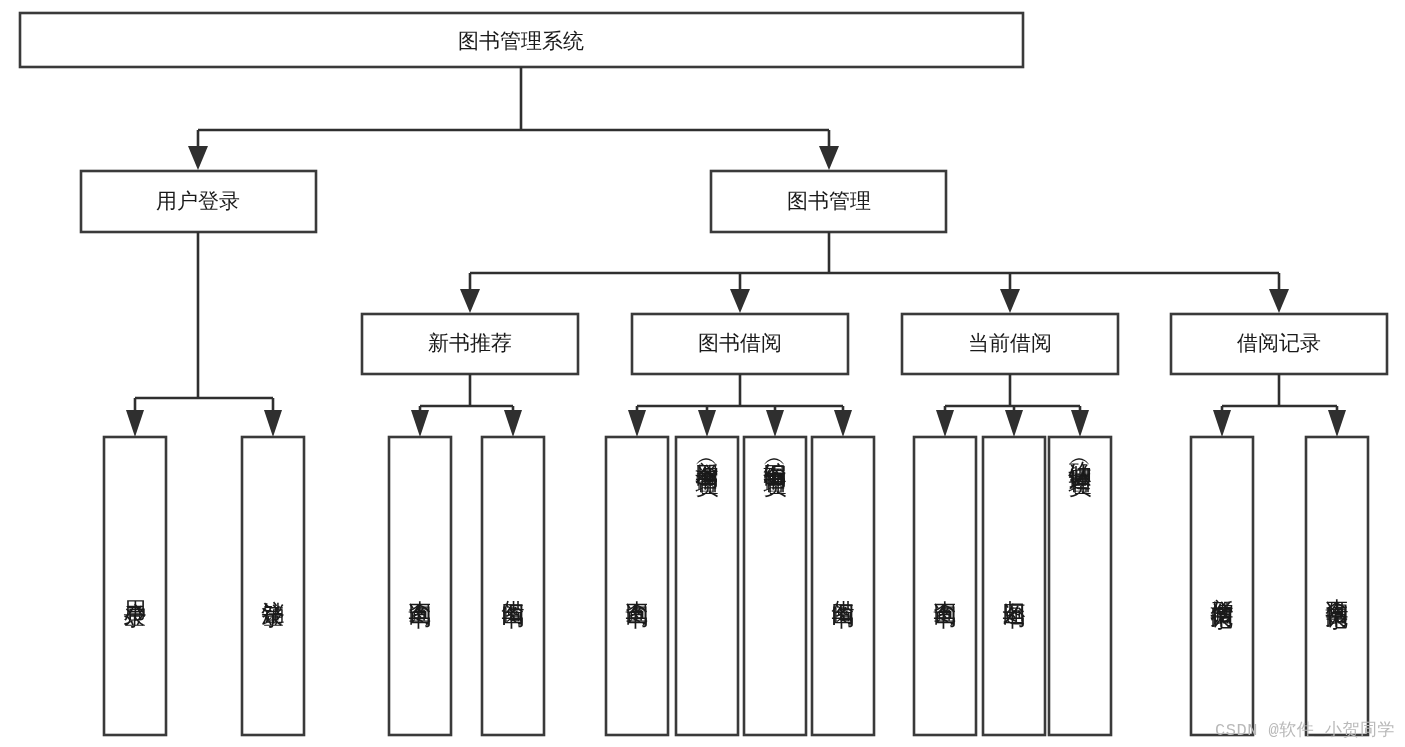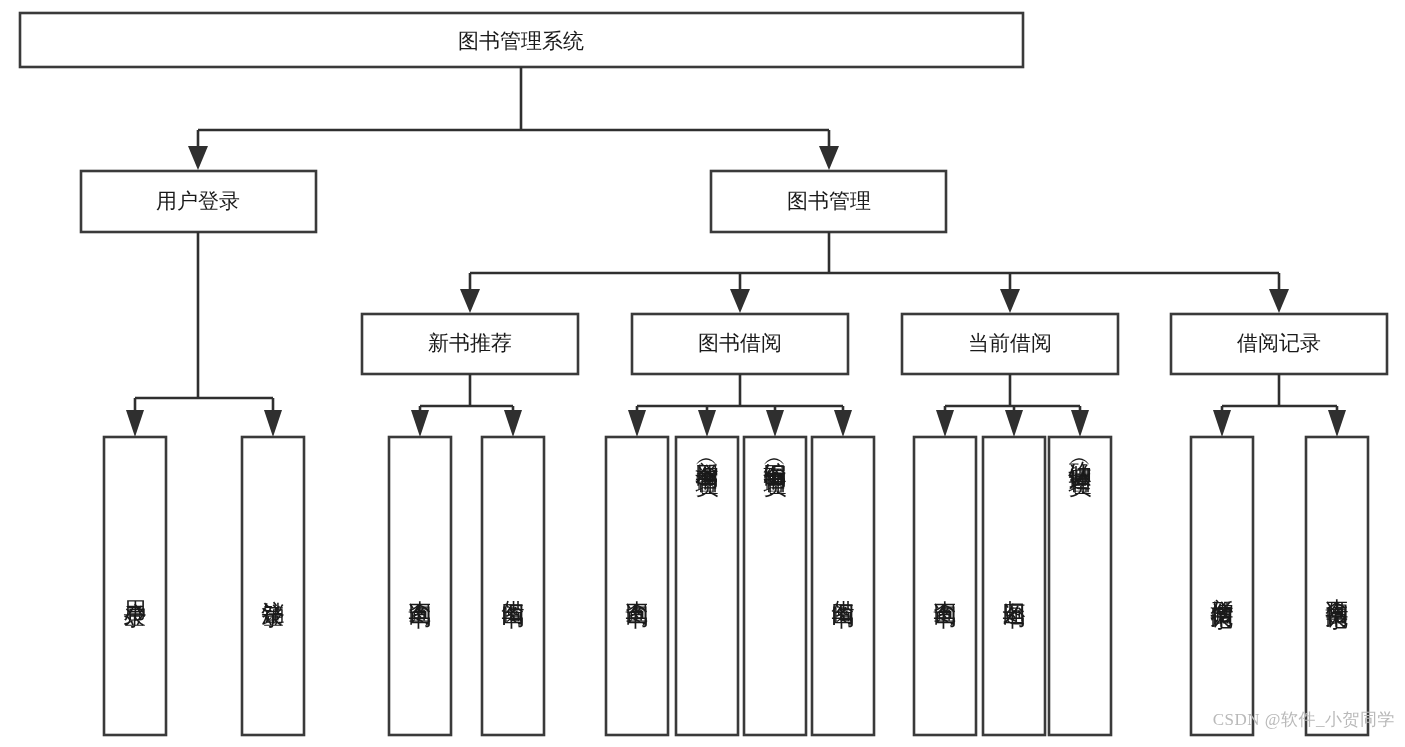--- a/index.html
+++ b/index.html
@@ -59,22 +59,22 @@
     font-family: "DejaVu Sans", "Liberation Sans", sans-serif;
     font-size: 23px;
     line-height: 1.08;
     letter-spacing: 2px;
     color: #1a1a1a;
     white-space: nowrap;
   }
   .watermark {
     position: absolute;
     right: 10px;
-    bottom: 16px;
-    font-family: Liberation Serif, serif;
+    bottom: 6px;
+    font-family: Liberation Mono, monospace;
     font-size: 17px;
     color: #b9b9b9;
     letter-spacing: 0.5px;
     white-space: nowrap;
   }
 </style>
 </head>
 <body>
 
 <div id="diagram-root">

